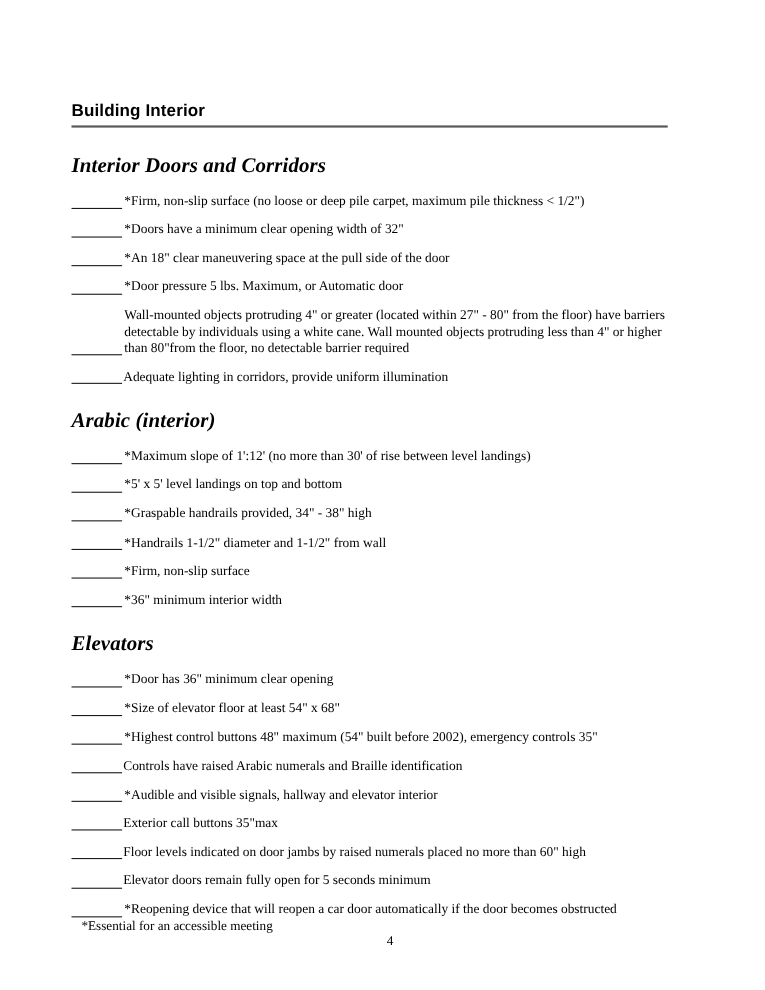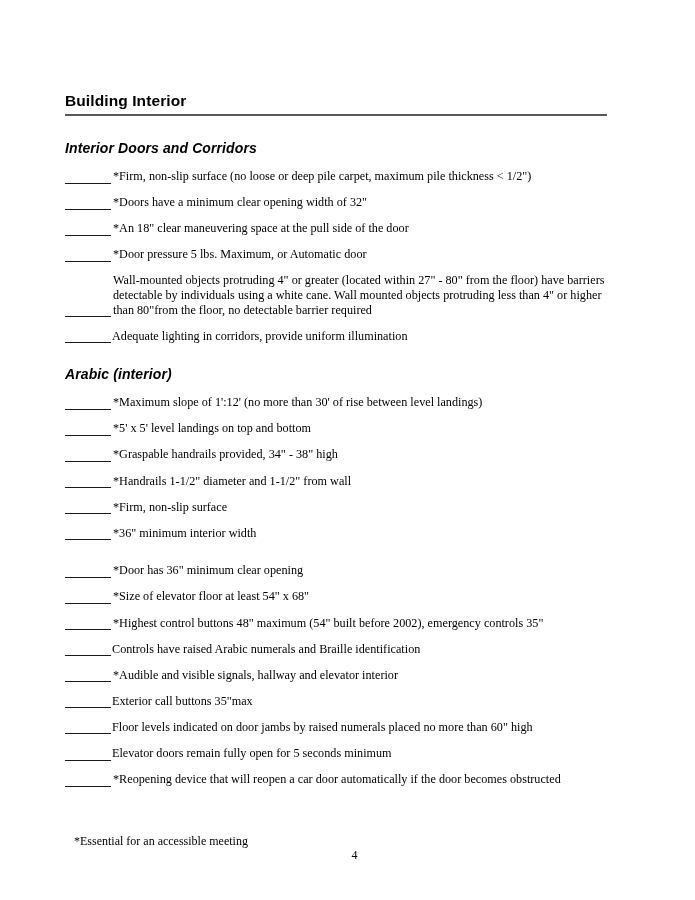--- a/index.html
+++ b/index.html
@@ -47,24 +47,24 @@
   .content {
     position: absolute;
     left: 65px;
     top: 140px;
     width: 545px;
   }
 
   .section { margin: 0; }
 
   .section-heading {
-    font-family: Liberation Sans, sans-serif;
+    font-family: Liberation Serif, serif;
     font-weight: bold;
     font-style: italic;
-    font-size: 14px;
+    font-size: 19px;
     margin: 0;
     padding: 0;
     letter-spacing: 0.1px;
   }
 
   .items { margin: 0; padding: 0; }
 
   .item {
     display: flex;
     font-size: 12.2px;
@@ -177,20 +177,21 @@
             <span class="blank-line"></span>
             <span class="item-text">*Firm, non-slip surface</span>
           </div>
           <div class="item">
             <span class="blank-line"></span>
             <span class="item-text">*36" minimum interior width</span>
           </div>
         </div>
       </div>
       <div class="section" style="margin-top: 23px;">
+        <div class="section-heading">Elevators</div>
         <div class="items">
           <div class="item" style="margin-top: 13px;">
             <span class="blank-line"></span>
             <span class="item-text">*Door has 36" minimum clear opening</span>
           </div>
           <div class="item">
             <span class="blank-line"></span>
             <span class="item-text">*Size of elevator floor at least 54" x 68"</span>
           </div>
           <div class="item">

